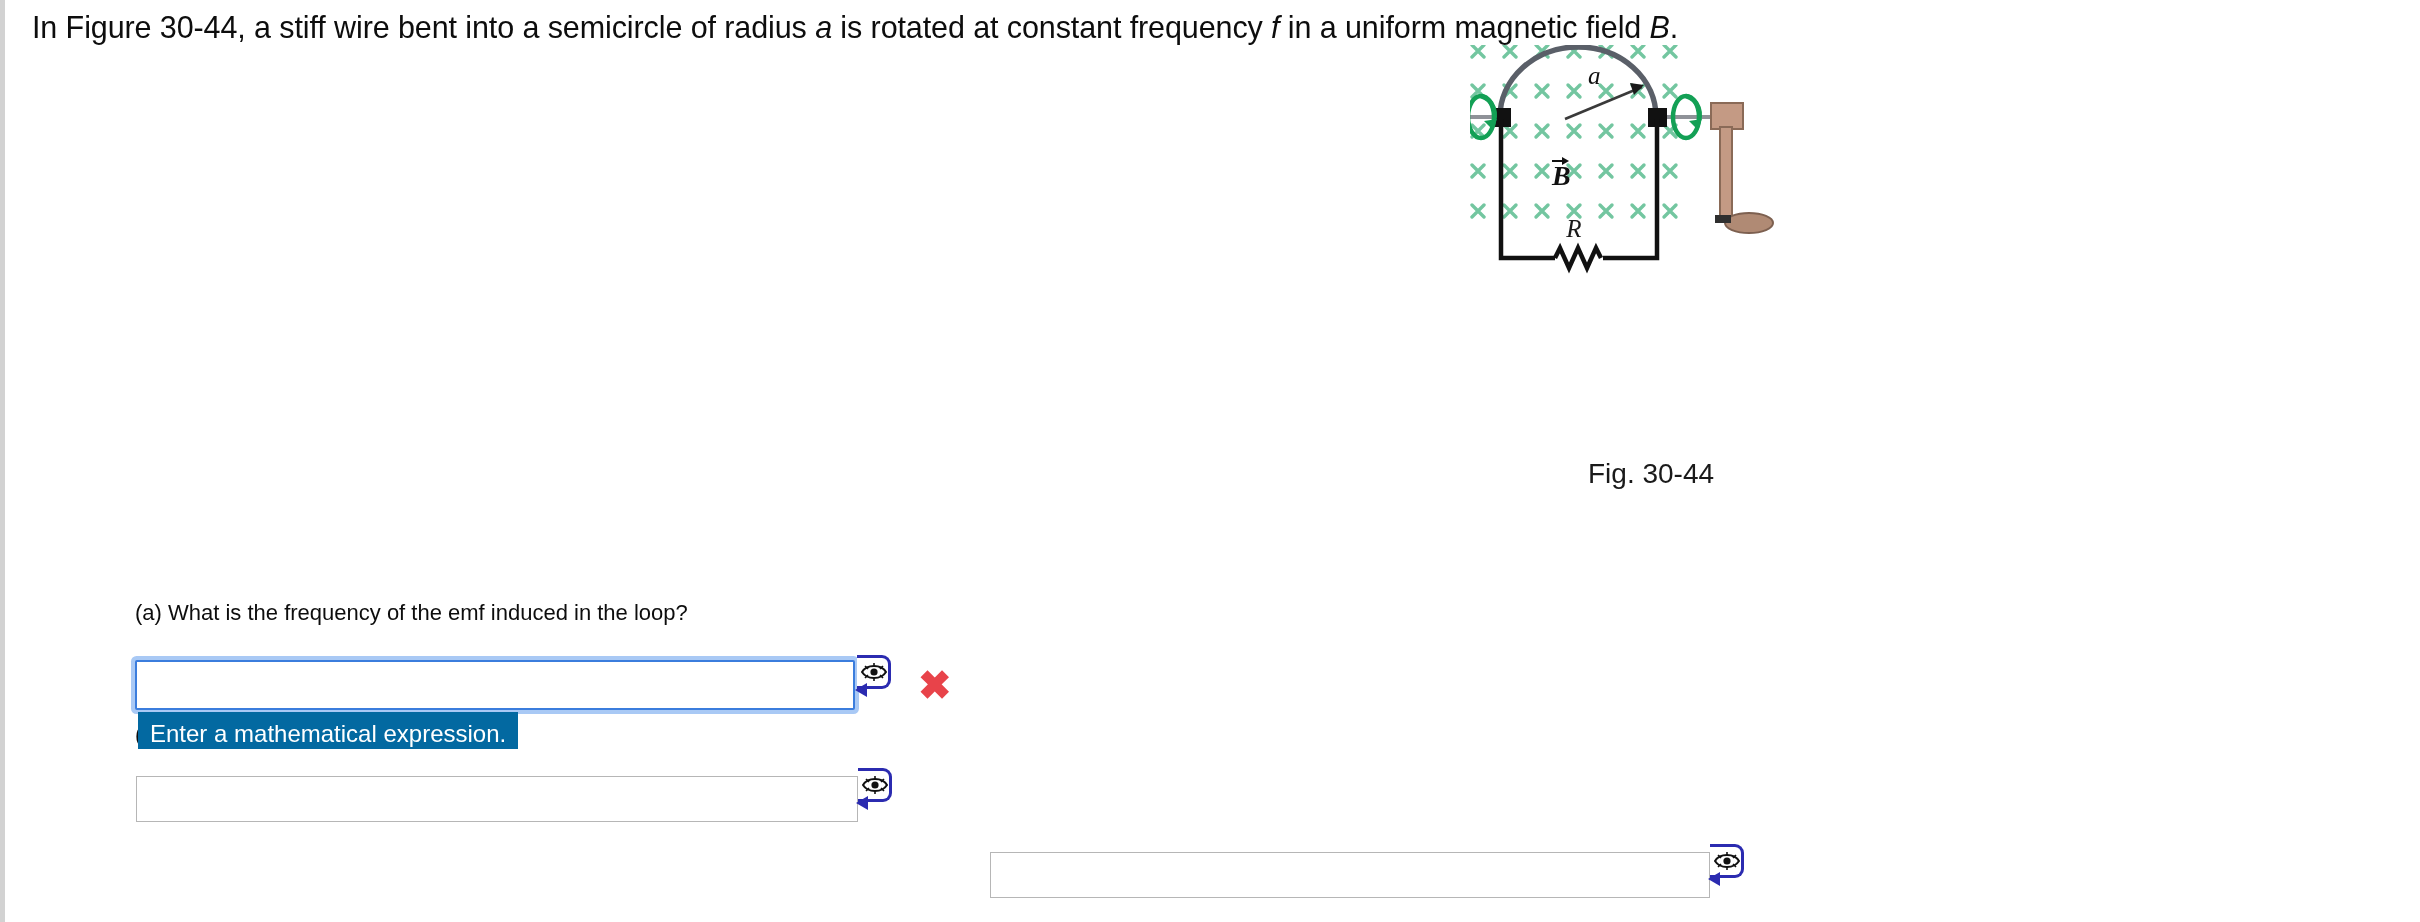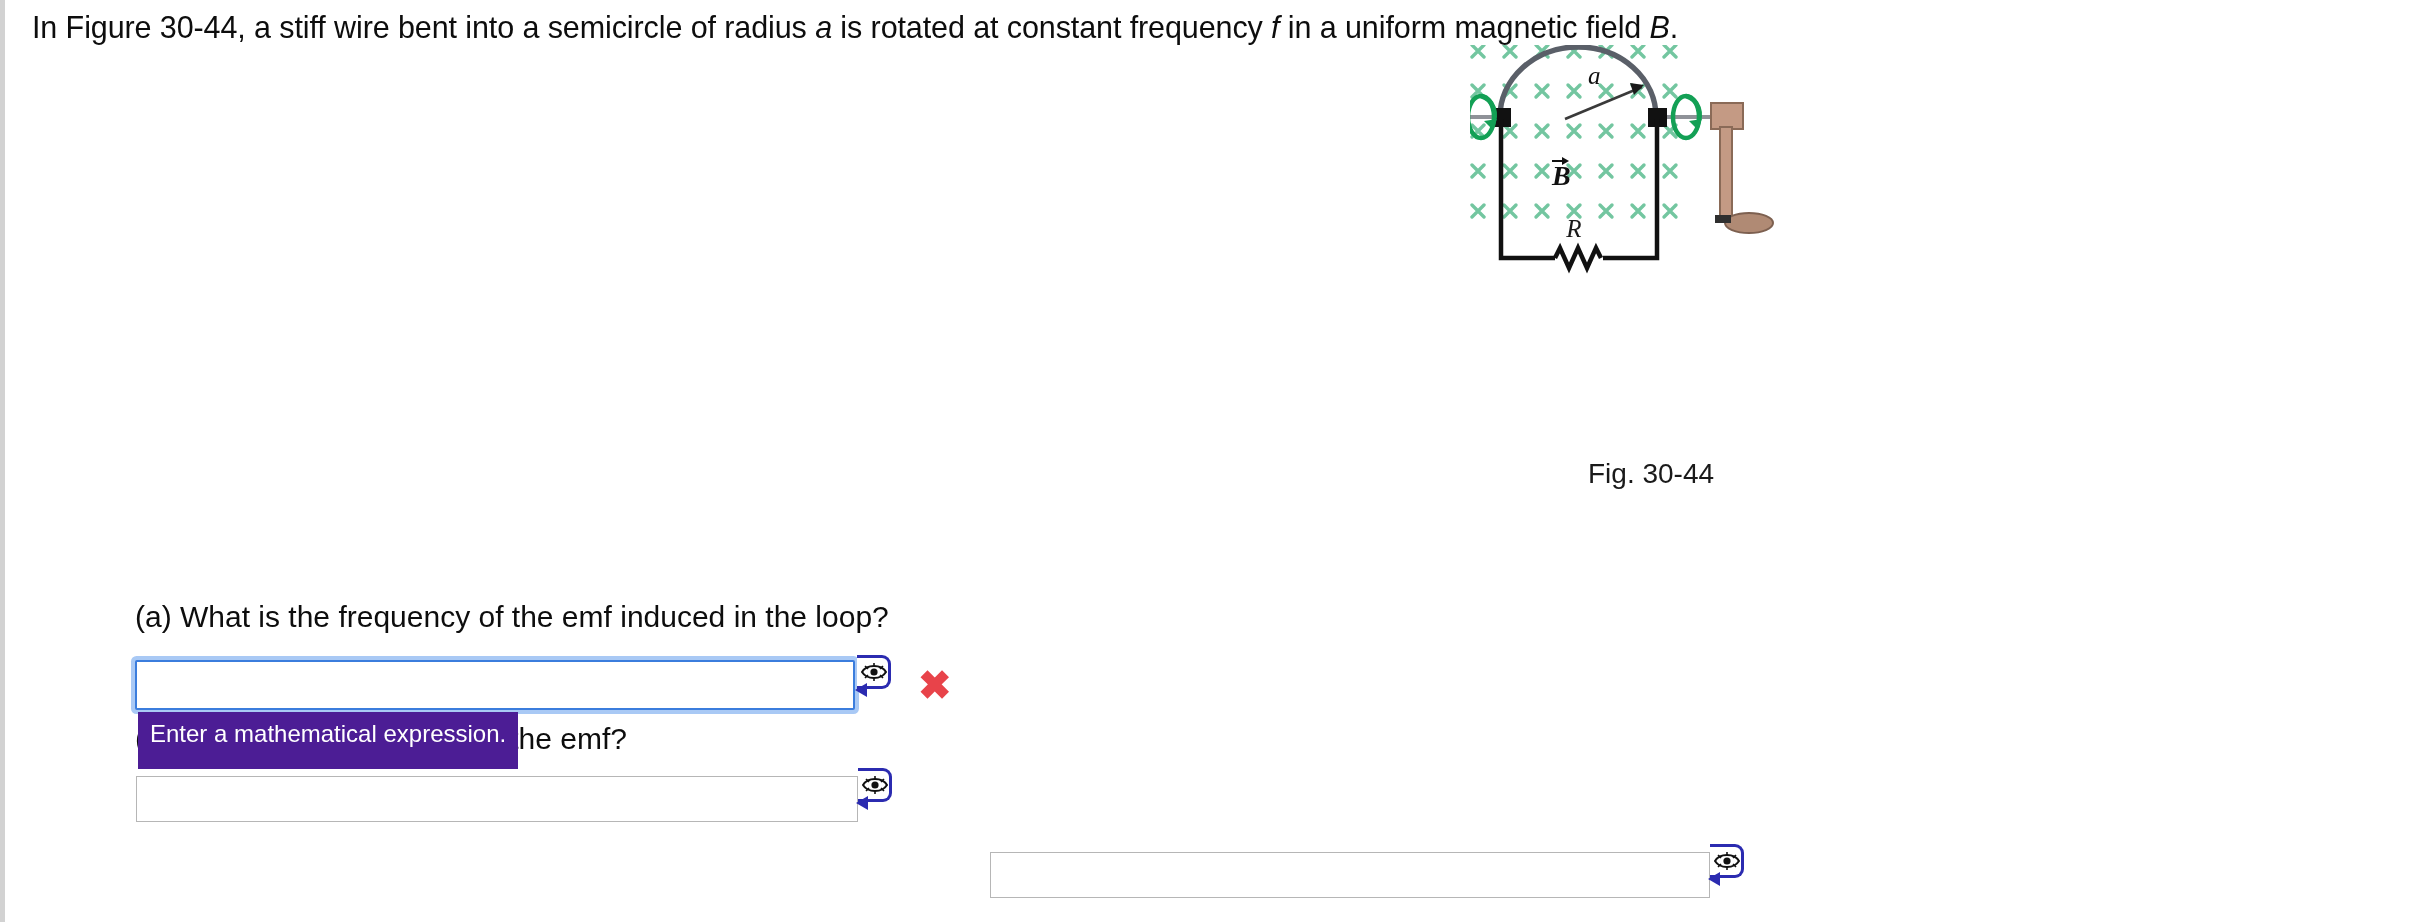--- a/index.html
+++ b/index.html
@@ -57,21 +57,21 @@
     position: absolute;
     left: 135px; top: 548px;
     font-size: 28.5px;
     color: #0d0d0d;
     white-space: nowrap;
   }
   .answer-note i { font-style: italic; }
 
   .q-label {
     position: absolute;
-    font-size: 30px;
+    font-size: 22px;
     color: #0d0d0d;
     white-space: nowrap;
   }
   #q-a-label { left: 135px; top: 600px; }
   #q-b-label { left: 135px; top: 722px; }
   #q-c-label { left: 135px; top: 872px; }
 
   
   .answer-widget { position: absolute; }
 
@@ -129,24 +129,24 @@
     color: #e8434a;
     line-height: 1;
     font-family: "Liberation Sans", sans-serif;
     user-select: none;
   }
 
   
   .tooltip {
     position: absolute;
     left: 138px; top: 712px;
-    background: #4c1d95;
+    background: #0369a1;
     color: #ffffff;
     font-size: 24px;
-    padding: 8px 12px 21px 12px;
+    padding: 8px 12px 1px 12px;
     white-space: nowrap;
     z-index: 40;
     text-align: right;
   }
 </style>
 </head>
 <body>
 
 <div id="page">
 

